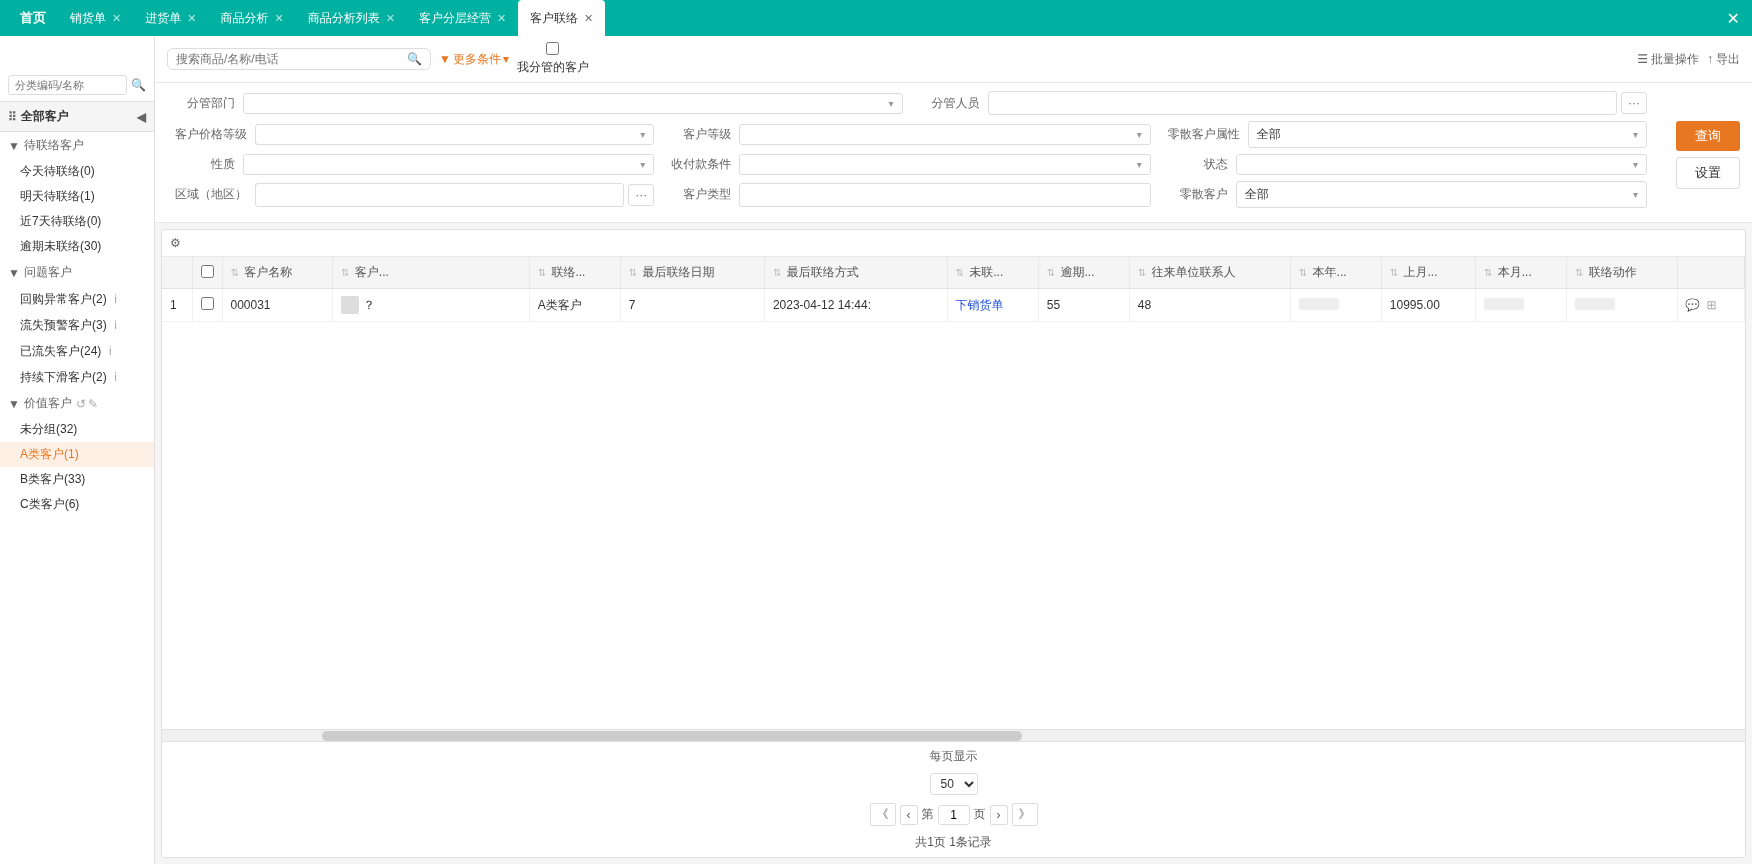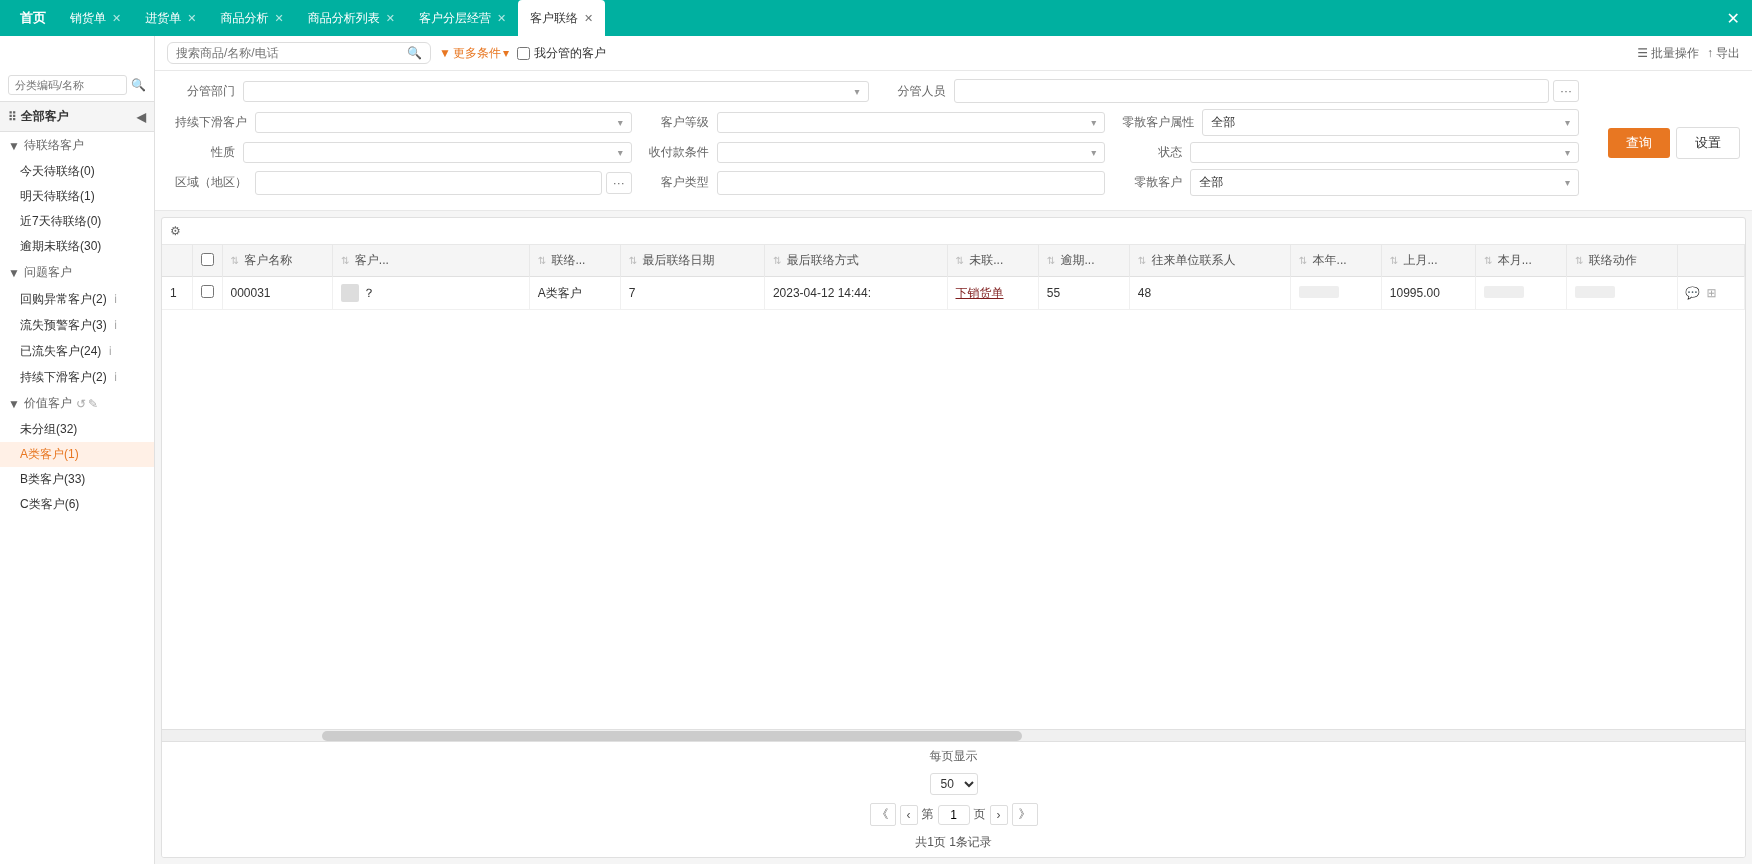--- a/index.html
+++ b/index.html
@@ -142,20 +142,21 @@
       cursor: pointer;
       display: flex;
       align-items: center;
       gap: 2px;
     }
     .my-customers {
       display: flex;
       align-items: center;
       gap: 4px;
       color: #333;
+      flex-direction: column;
     }
     .my-customers input[type=checkbox] { cursor: pointer; }
     .right-actions { margin-left: auto; display: flex; gap: 8px; color: #666; }
     .action-link { cursor: pointer; display: flex; align-items: center; gap: 3px; color: #666; }
 
     
     .adv-filter {
       background: white;
       padding: 8px 12px;
       border-bottom: 1px solid #e8e8e8;
@@ -270,21 +271,21 @@
       position: relative;
     }
     thead th .col-sort { color: #bbb; margin-right: 2px; font-size: 10px; }
     tbody tr { border-bottom: 1px solid #f0f0f0; }
     tbody td {
       padding: 7px 8px;
       color: #333;
       border-right: 1px solid #f0f0f0;
       white-space: nowrap;
     }
-    tbody td.link { color: #7f1d1d; text-decoration: underline; cursor: pointer; }
+    tbody td.link { color: #1d4ed8; cursor: pointer; }
     tbody td.muted { color: #ccc; }
 
     
     .pagination {
       background: white;
       border-top: 1px solid #e0e0e0;
       padding: 6px 12px;
       display: flex;
       align-items: center;
       justify-content: flex-end;
@@ -477,21 +478,21 @@
             </div>
             <div class="filter-cell">
               <label>分管人员</label>
               <input class="text-box" type="text" style="flex: 1 1 0%;">
               <span class="dots-btn">···</span>
             </div>
           </div>
 
           <div class="filter-row">
             <div class="filter-cell">
-              <label>持续下滑客户</label>
+              <label>客户价格等级</label>
               <div class="select-box">
                 <span></span>
                 <span class="chevron">▾</span>
               </div>
             </div>
             <div class="filter-cell">
               <label>客户等级</label>
               <div class="select-box">
                 <span></span>
                 <span class="chevron">▾</span>
@@ -543,21 +544,21 @@
             <div class="filter-cell">
               <label>零散客户</label>
               <div class="select-box">
                 <span>全部</span>
                 <span class="chevron">▾</span>
               </div>
             </div>
           </div>
         </div>
 
-        <div class="btn-container" style="padding-left:12px;justify-content:center;display:flex;flex-direction:row;gap:6px;margin-top:4px;align-items:center;">
+        <div class="btn-container" style="padding-left:12px;justify-content:center;display:flex;flex-direction:column;gap:6px;margin-top:4px;">
           <button class="btn-query">查询</button>
           <button class="btn-setting">设置</button>
         </div>
       </div>
     </div>
 
     <div class="table-area">
       <div class="table-toolbar">
         <span class="settings-icon">⚙</span>
       </div>

